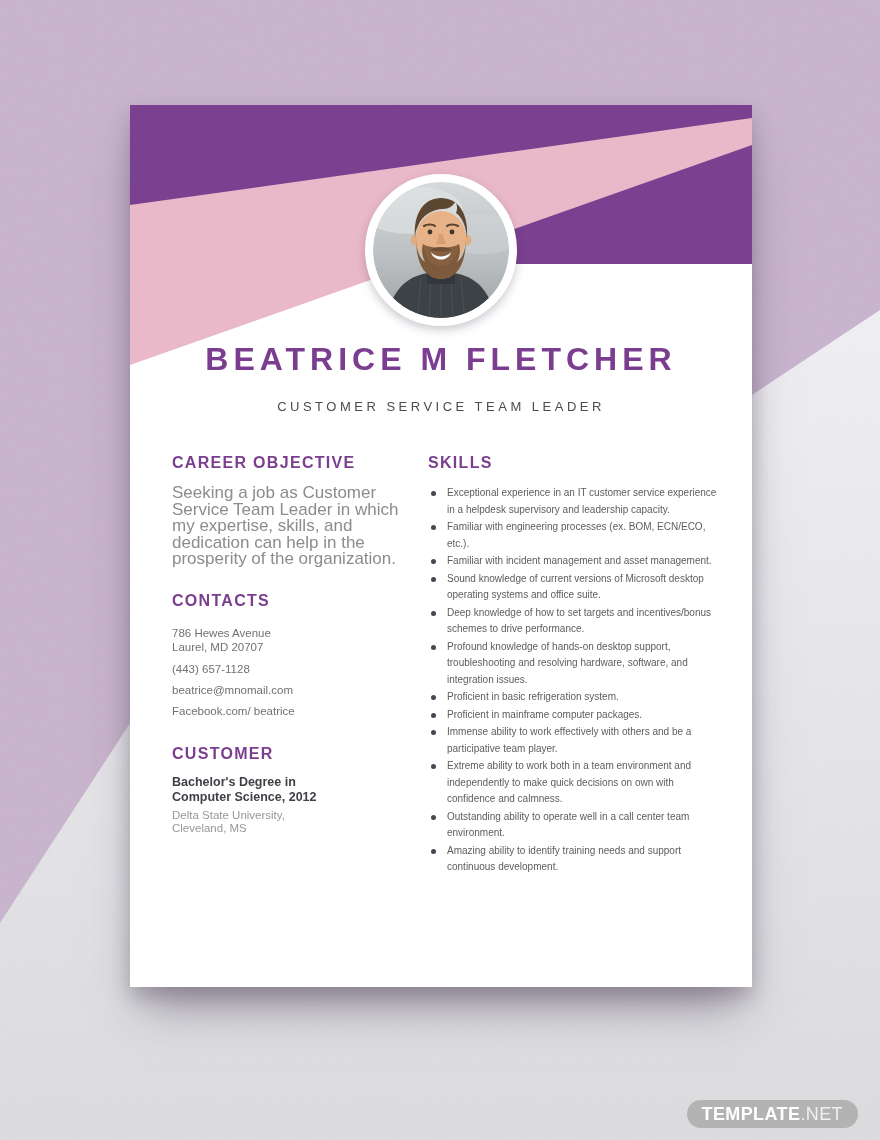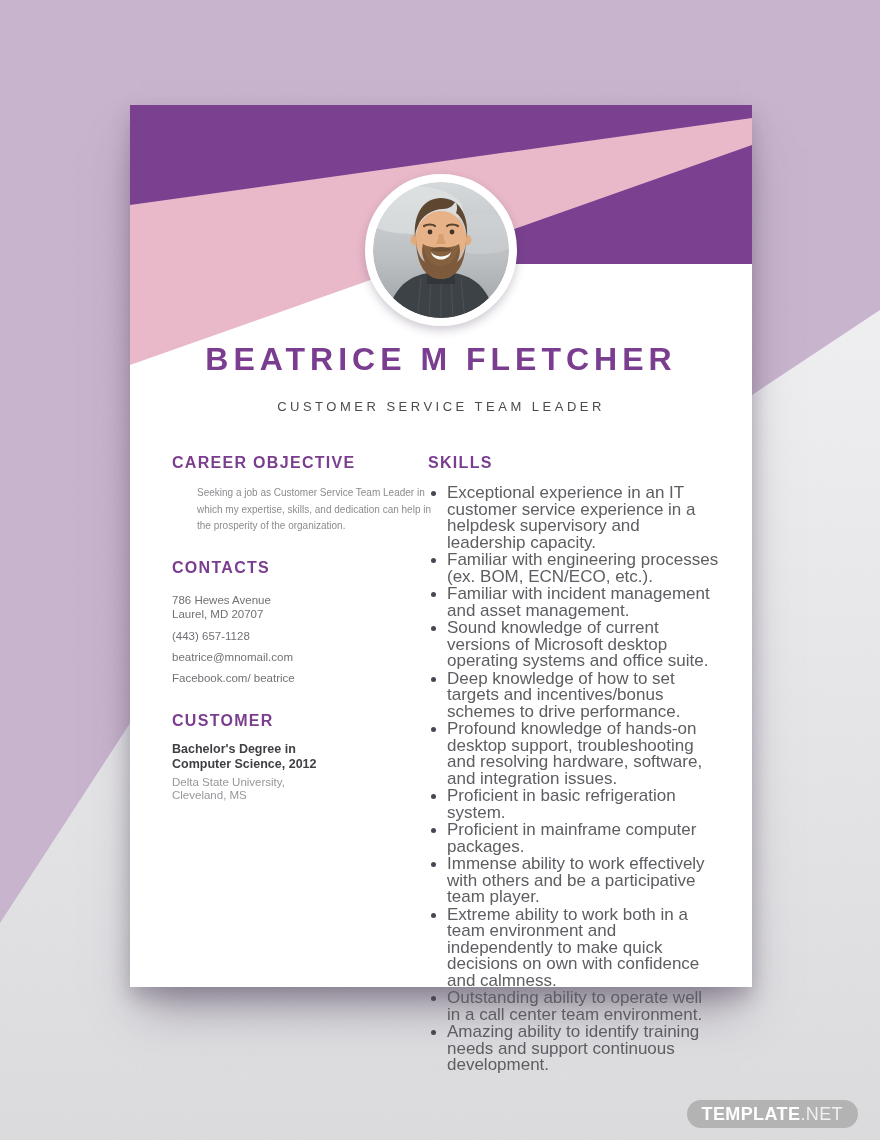--- a/index.html
+++ b/index.html
@@ -43,34 +43,34 @@
     position:absolute;left:0;top:294px;width:622px;text-align:center;
     font-size:13px;font-weight:400;letter-spacing:3.5px;color:var(--subtitle-gray);white-space:nowrap;
   }
   .content{position:absolute;left:42px;top:349px;width:538px;}
   .col-left{position:absolute;left:0;top:0;width:236px;}
   .col-right{position:absolute;left:256px;top:0;width:292px;}
   h2.section-heading{
     font-size:16px;font-weight:700;letter-spacing:1.3px;color:var(--heading-purple);
     line-height:18px;white-space:nowrap;
   }
-  .objective{margin-top:13px;width:234px;font-size:10px;line-height:16.5px;color:var(--body-gray);margin-left:25px;}
+  .objective{margin-top:13px;width:234px;font-size:17px;line-height:16.5px;color:var(--body-gray);}
   .contacts-heading{margin-top:24px;}
   .contact-group{font-size:11.5px;color:var(--contact-gray);line-height:14.5px;}
   .addr{margin-top:16px;}
   .phone{margin-top:8px;line-height:12px;}
   .email{margin-top:9px;line-height:12px;}
   .social{margin-top:9px;line-height:12px;}
   .education-heading{margin-top:28px;}
   .degree{margin-top:12px;font-size:12.5px;font-weight:700;color:var(--education-dark);line-height:15px;}
   .school{margin-top:4px;font-size:11.5px;color:var(--school-gray);line-height:13.5px;}
   ul.skills{margin-top:13px;list-style:none;}
   ul.skills li{
     position:relative;padding-left:19px;margin-bottom:1px;
-    font-size:17px;line-height:16.5px;color:var(--skills-gray);
+    font-size:10px;line-height:16.5px;color:var(--skills-gray);
   }
   ul.skills li .dot{
     position:absolute;left:3px;top:6px;width:5px;height:5px;border-radius:50%;background:var(--bullet);
   }
   .watermark{
     position:absolute;right:22px;bottom:12px;height:28px;padding:0 15px;border-radius:15px;
     background:rgba(173,171,172,.85);display:flex;align-items:center;
     font-size:18px;letter-spacing:.4px;color:#ffffff;
   }
   .watermark .bold{font-weight:700;}

